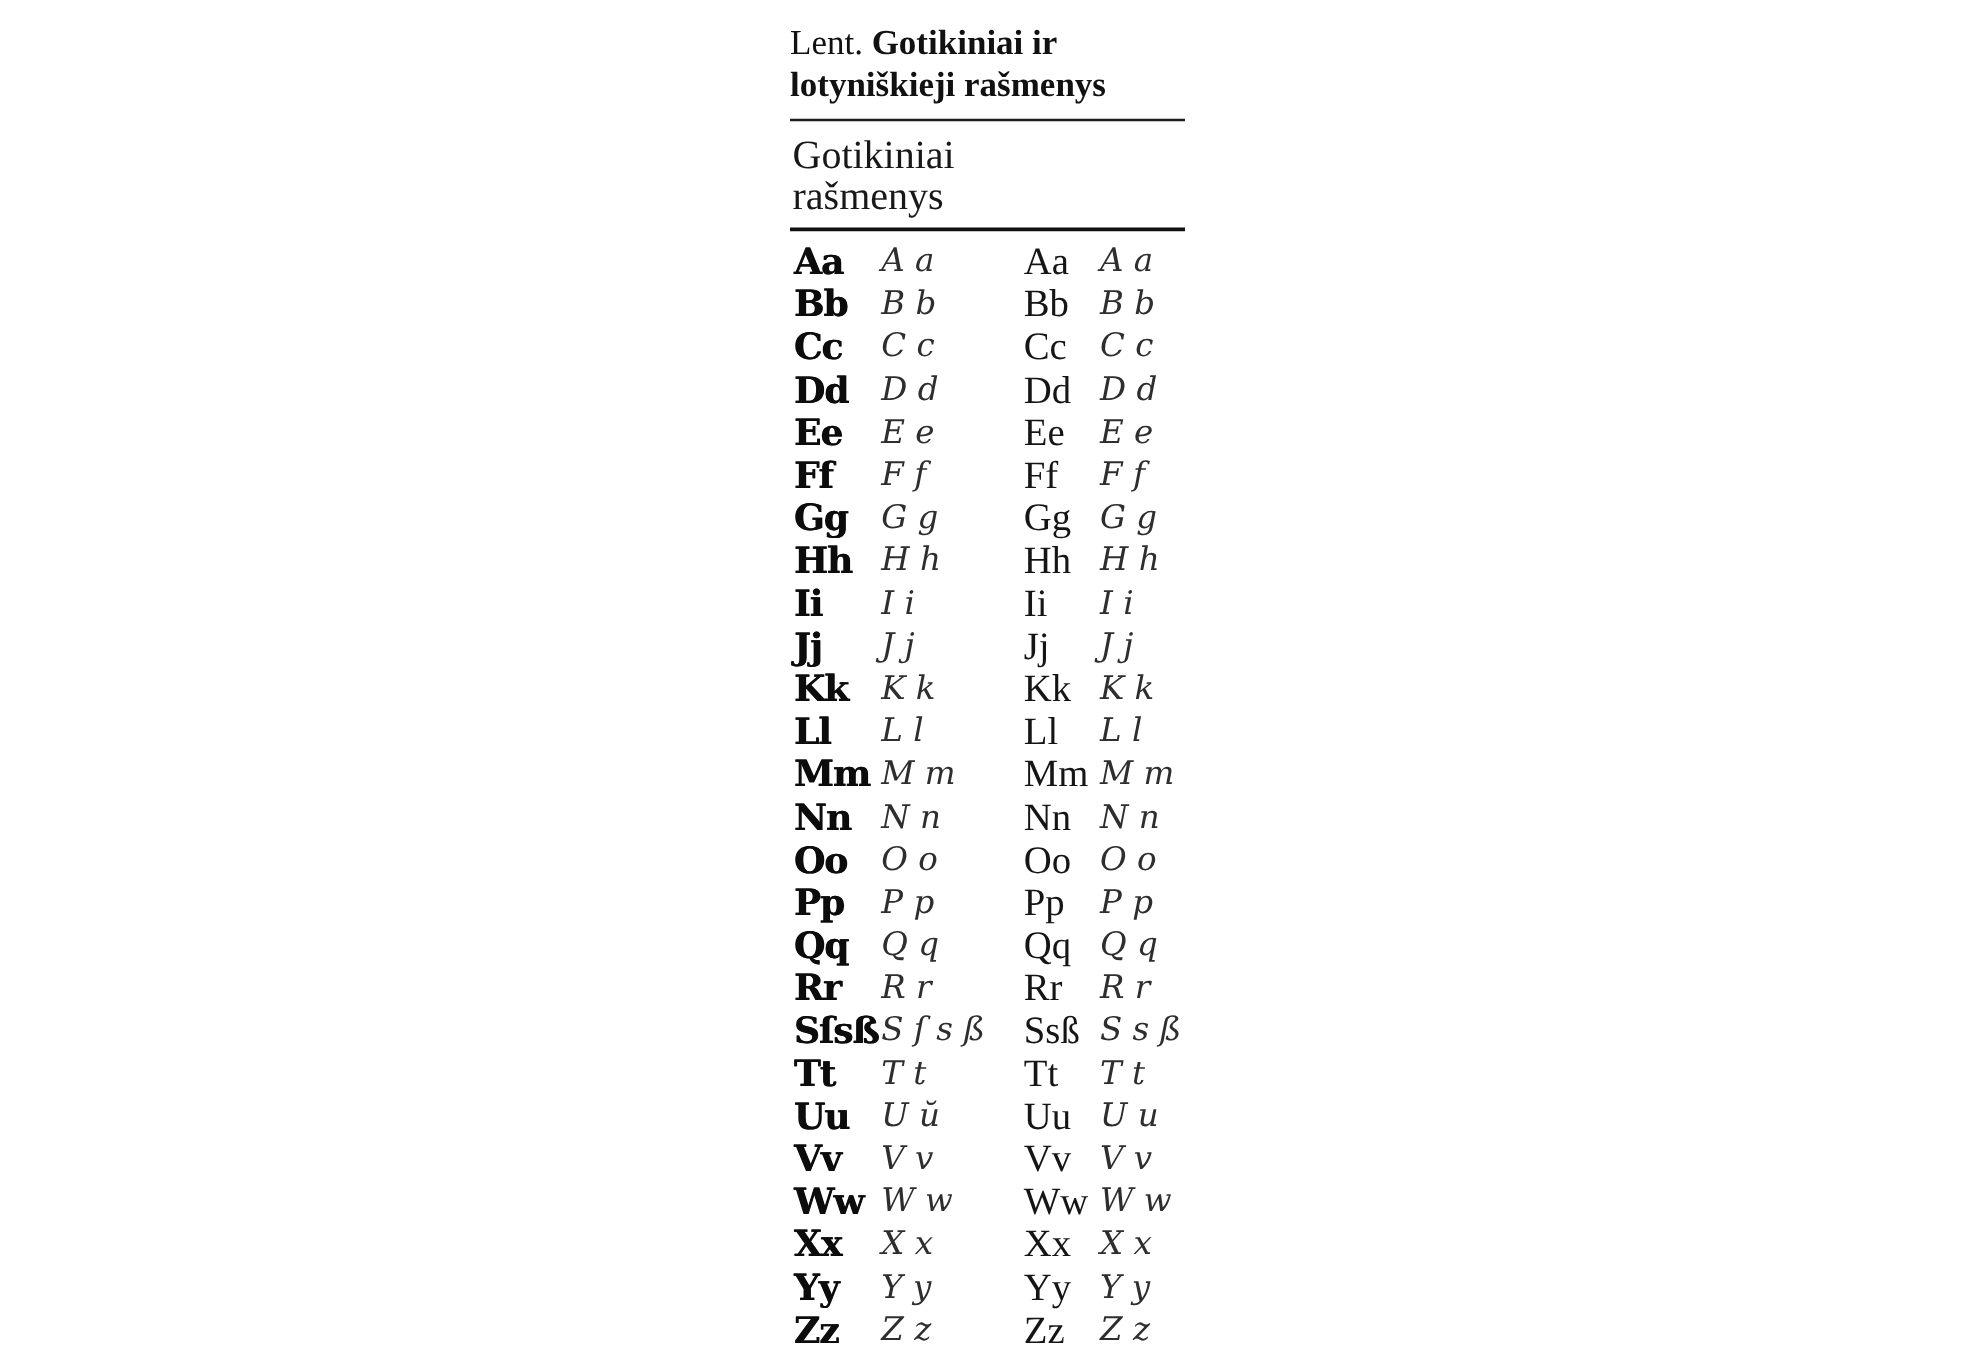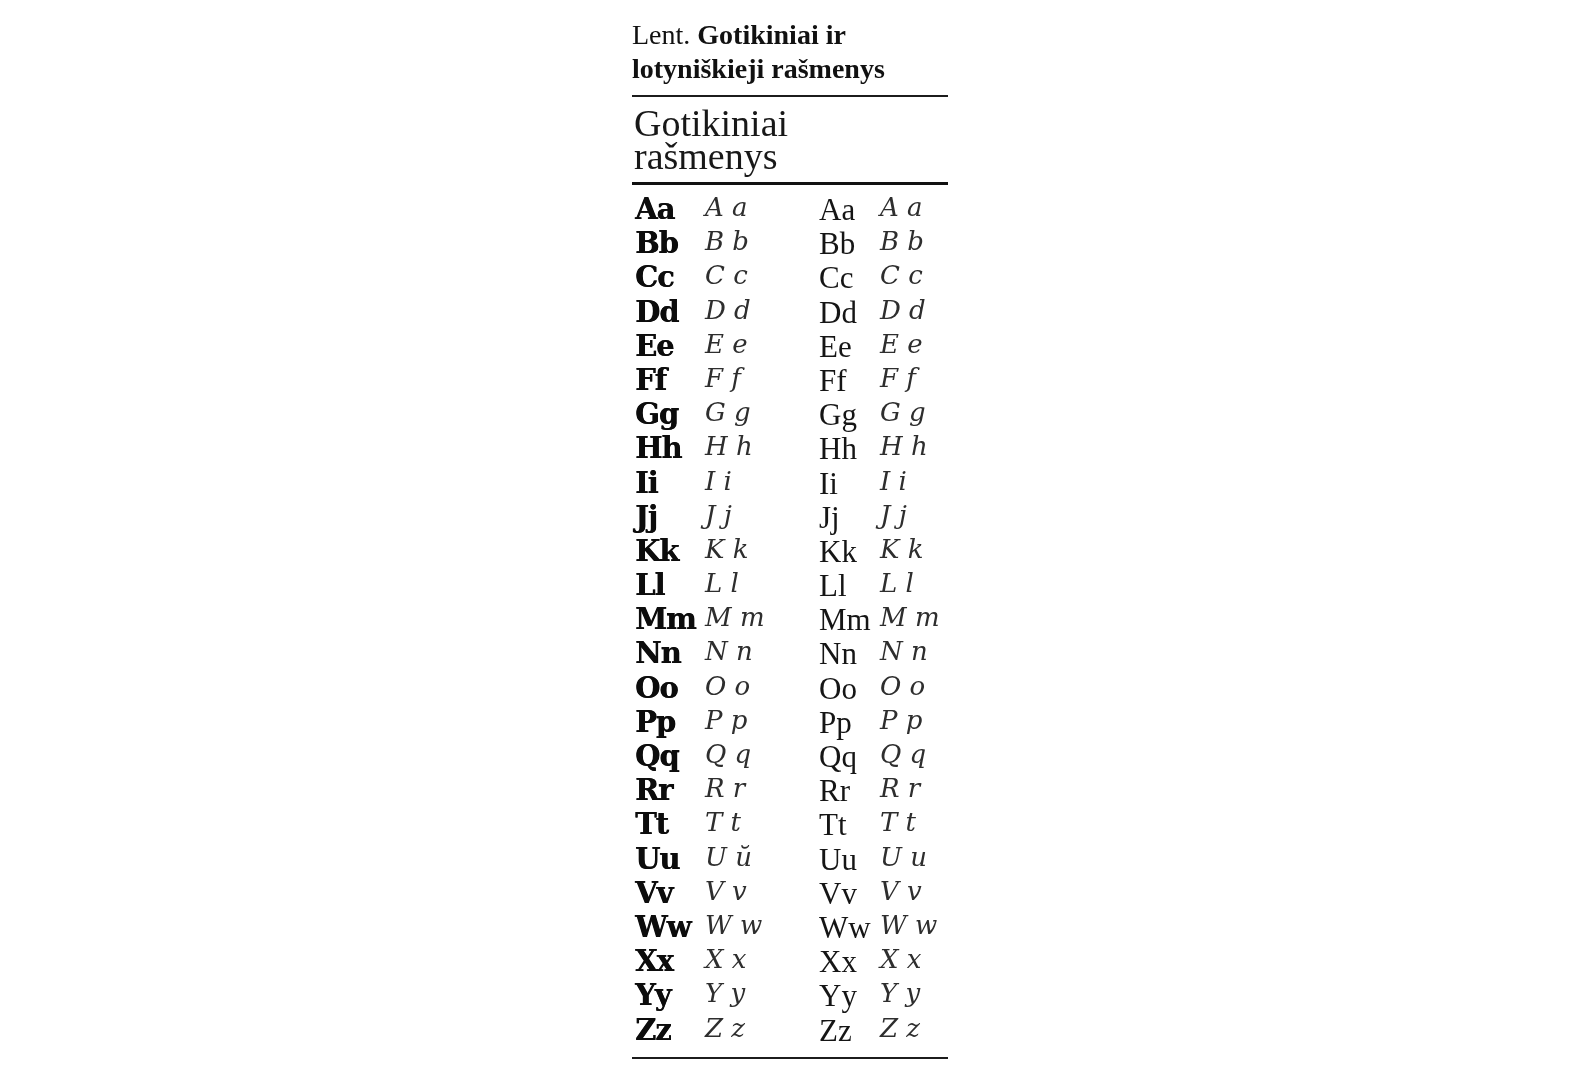--- a/index.html
+++ b/index.html
@@ -37,38 +37,39 @@
   .title .emphasis {
     font-weight: bold;
   }
   .rule-top {
     border-top: 2px solid #1c1c1c;
     margin-top: 9px;
   }
   .col-headers {
     display: flex;
     padding: 10px 0 9px 2px;
-    font-size: 38px;
+    font-size: 32px;
     line-height: 33px;
     color: #181818;
   }
   .col-headers .col1 {
     width: 164px;
   }
   .col-headers .col2 {
     flex: 1;
   }
   .rule-mid {
     border-top: 3px solid #111111;
   }
   .rows {
     padding-top: 7px;
   }
   .row {
     display: flex;
+    align-items: center;
     height: 34.2px;
     white-space: nowrap;
   }
   .cell { display: block; }
   .c1 {
     width: 70px;
     padding-left: 3px;
     font-family: "DejaVu Serif", "Liberation Serif", serif;
     font-weight: bold;
     font-size: 29px;
@@ -239,20 +240,26 @@
     <span class="cell c4">Q q</span>
   </div>
 
   <div class="row">
     <span class="cell c1">Rr</span>
     <span class="cell c2">R r</span>
     <span class="cell c3">Rr</span>
     <span class="cell c4">R r</span>
   </div>
 
+  <div class="row">
+    <span class="cell c1">Sſsß</span>
+    <span class="cell c2">S ſ s ß</span>
+    <span class="cell c3">Ssß</span>
+    <span class="cell c4">S s ß</span>
+  </div>
 
   <div class="row">
     <span class="cell c1">Tt</span>
     <span class="cell c2">T t</span>
     <span class="cell c3">Tt</span>
     <span class="cell c4">T t</span>
   </div>
 
   <div class="row">
     <span class="cell c1">Uu</span>

